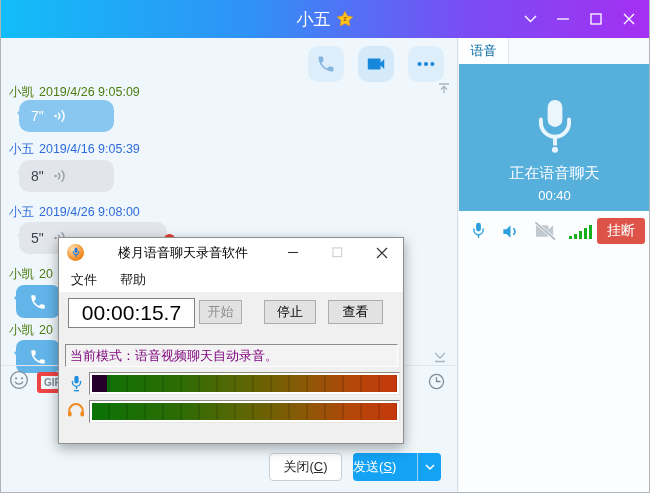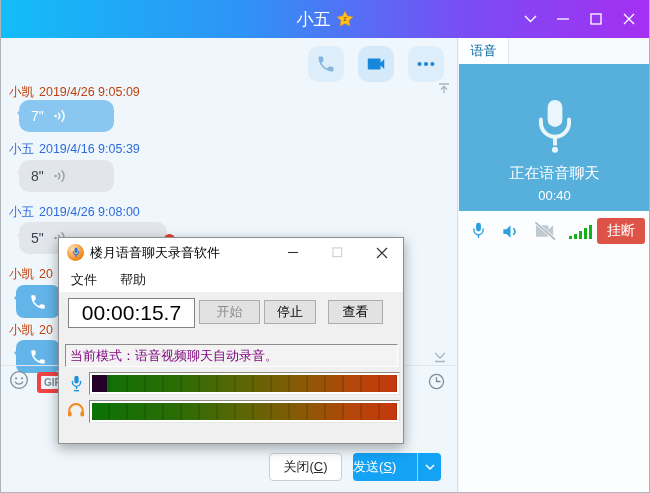--- a/index.html
+++ b/index.html
@@ -17,21 +17,21 @@
 
   
   .chat-col{position:absolute;left:0;top:38px;width:457px;height:455px;background:#EFF7FC;border-right:1px solid #D8DEE3;box-sizing:border-box;}
   .chat-toolbar{position:absolute;top:8px;right:13px;display:flex;gap:14px;}
   .tb-btn{width:36px;height:36px;border-radius:10px;background:#DDEEFA;display:flex;align-items:center;justify-content:center;cursor:pointer;}
   .scrolltop{left:436px;top:43px;}
   .scrollbottom{left:432px;top:311px;}
 
   .msg-header{position:absolute;left:8px;font-size:12.5px;white-space:nowrap;}
   .msg-header .time{margin-left:5px;}
-  .green{color:#c2410c;} .blue-name{color:#2F6BDB;}
+  .green{color:#4d7c0f;} .blue-name{color:#2F6BDB;}
 
   .vbubble{position:absolute;left:18px;height:32px;border-radius:10px;display:flex;align-items:center;
     padding:0 12px;gap:10px;font-size:14px;box-sizing:border-box;cursor:pointer;}
   .vbubble::before{content:"";position:absolute;left:-8px;top:7px;border:6px solid transparent;}
   .vbubble.bblue{background:#8AC7F0;color:#FFFFFF;}
   .vbubble.bblue::before{border-right-color:#8AC7F0;}
   .vbubble.bgray{background:#E2E6EA;color:#3A4450;}
   .vbubble.bgray::before{border-right-color:#E2E6EA;}
   .waves{flex:none;}
   .unread-dot{position:absolute;left:163px;top:196px;width:11px;height:11px;border-radius:50%;background:#E23B30;}
@@ -64,35 +64,35 @@
   .calling-text{font-size:15px;margin-top:2px;}
   .calling-time{font-size:13px;margin-top:5px;}
   .controls-row{position:absolute;left:0;top:173px;width:100%;height:40px;display:flex;align-items:center;background:#FCFDFE;}
   .cr-icon{display:flex;align-items:center;justify-content:center;cursor:pointer;}
   .hangup-btn{margin-left:auto;margin-right:5px;width:52px;height:26px;background:#DD5348;border:none;border-radius:3px;
     color:#fff;font-size:14px;font-family:inherit;cursor:pointer;}
 
   
   .recorder{position:absolute;left:57px;top:237px;width:346px;height:207px;background:#F0F0F0;
     border:1px solid #8F8F8F;box-shadow:0 4px 12px rgba(0,0,0,0.35);box-sizing:border-box;z-index:10;}
-  .rec-title{height:29px;background:#fff;display:flex;align-items:center;padding-left:8px;}
+  .rec-title{height:29px;background:#fff;display:flex;align-items:center;padding-left:8px;gap:28px;}
   .rec-logo{width:17px;height:17px;border-radius:50%;background:radial-gradient(circle at 35% 30%,#FFE0B0,#F08418 70%);
     display:flex;align-items:center;justify-content:center;flex:none;}
   .rec-title-text{font-size:13px;color:#000;margin-left:6px;flex:1;}
   .rec-controls{display:flex;align-items:center;gap:31px;margin-right:15px;}
   .rec-controls .wc{width:13px;height:13px;}
   .rec-menu{height:25px;background:#fff;display:flex;align-items:center;padding-left:12px;gap:23px;font-size:13px;color:#1A1A1A;}
   .rec-menu span{cursor:pointer;text-align:center;}
   .rec-body{position:relative;height:151px;background:#F0F0F0;}
   .timer-box{position:absolute;left:9px;top:6px;width:125px;height:28px;background:#fff;
     border:1px solid #828282;font-size:21px;color:#000;text-align:center;line-height:28px;}
   .rec-btn{position:absolute;height:24px;background:#E2E2E2;border:1px solid #ACACAC;font-size:13px;
     color:#000;font-family:inherit;padding:0;cursor:pointer;}
   .rec-btn:disabled{color:#8B8B8B;cursor:default;}
-  .btn-start{left:140px;top:8px;width:61px;}
+  .btn-start{left:140px;top:8px;width:43px;}
   .btn-stop{left:205px;top:8px;width:52px;}
   .btn-view{left:269px;top:8px;width:55px;}
   .status-box{position:absolute;left:6px;top:52px;width:333px;height:23px;background:#F3F3F3;box-sizing:border-box;
     border:1px solid;border-color:#8C8C8C #FFFFFF #FFFFFF #8C8C8C;
     font-size:13px;color:#7D007D;line-height:21px;padding-left:4px;}
   .meter-box{position:absolute;left:30px;width:311px;height:23px;background:#fff;box-sizing:border-box;
     border:1px solid;border-color:#8C8C8C #E9E9E9 #E9E9E9 #8C8C8C;padding:2px;}
   .meter-bar{position:relative;width:100%;height:100%;
     background:linear-gradient(90deg,#0A7306 0%,#2F6B04 30%,#5D6604 50%,#8B5806 70%,#B34709 85%,#C5380C 100%);}
   .meter-bar .segs{position:absolute;inset:0;

